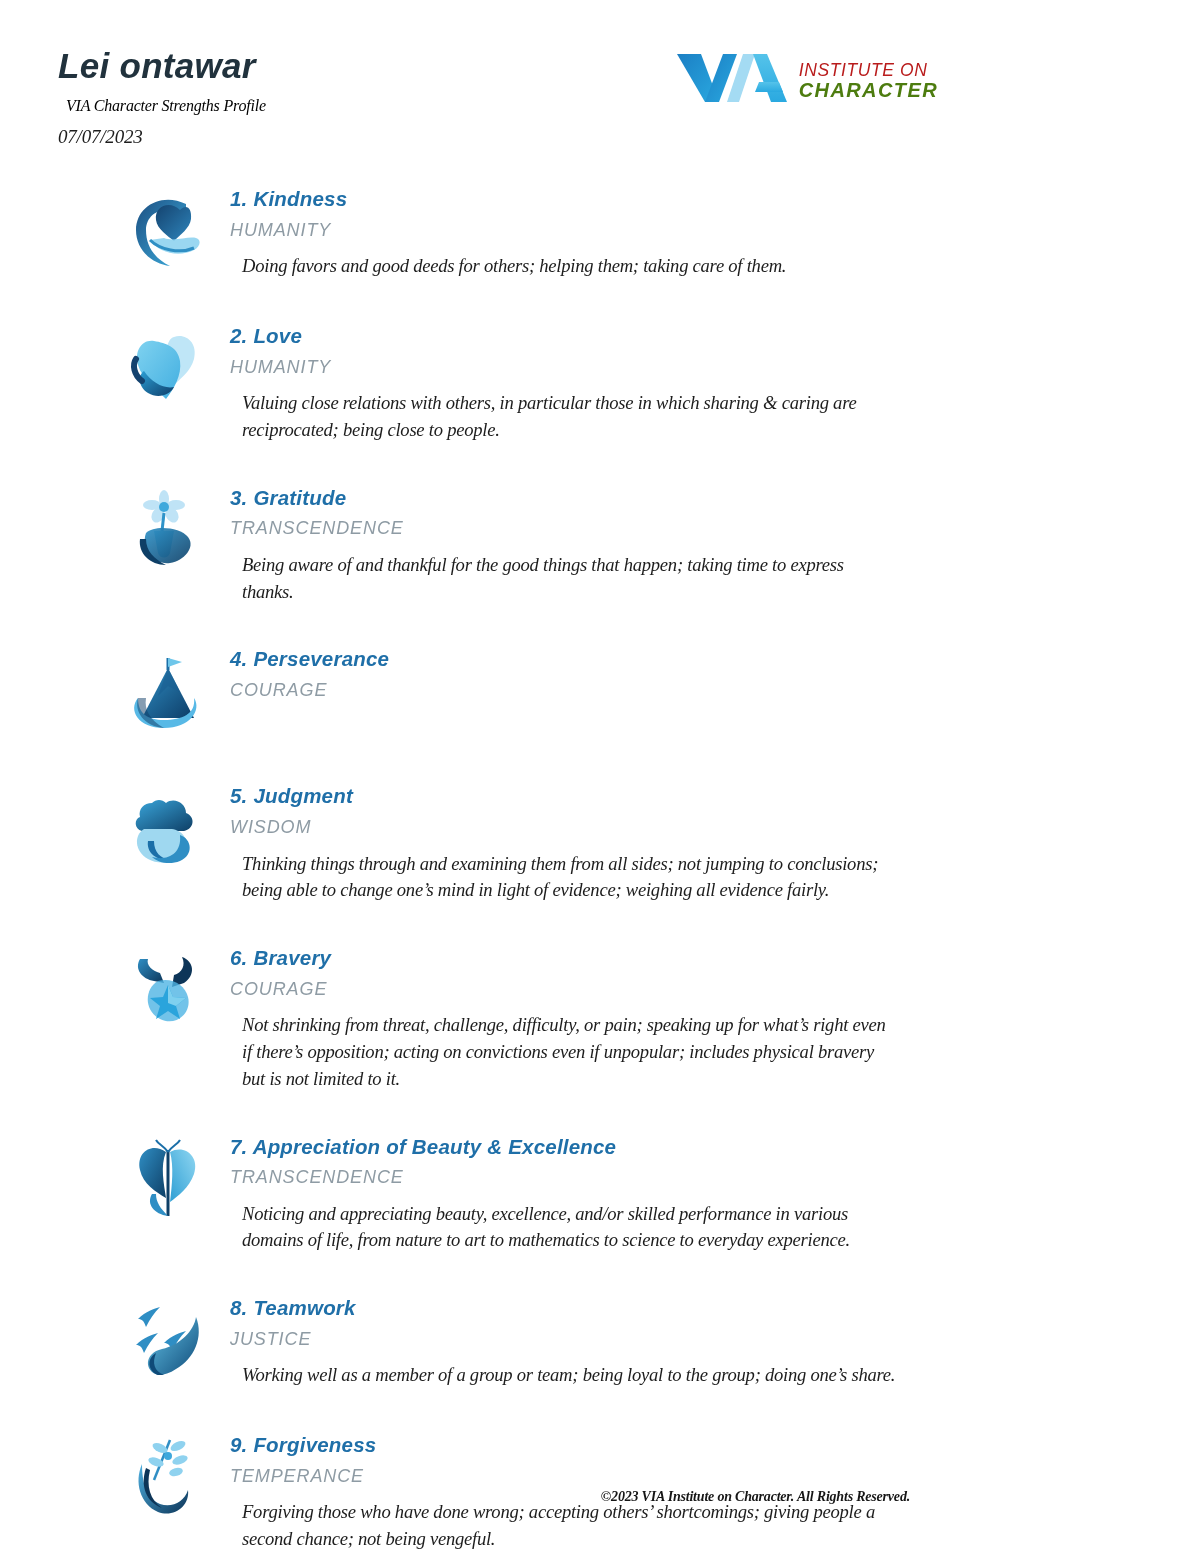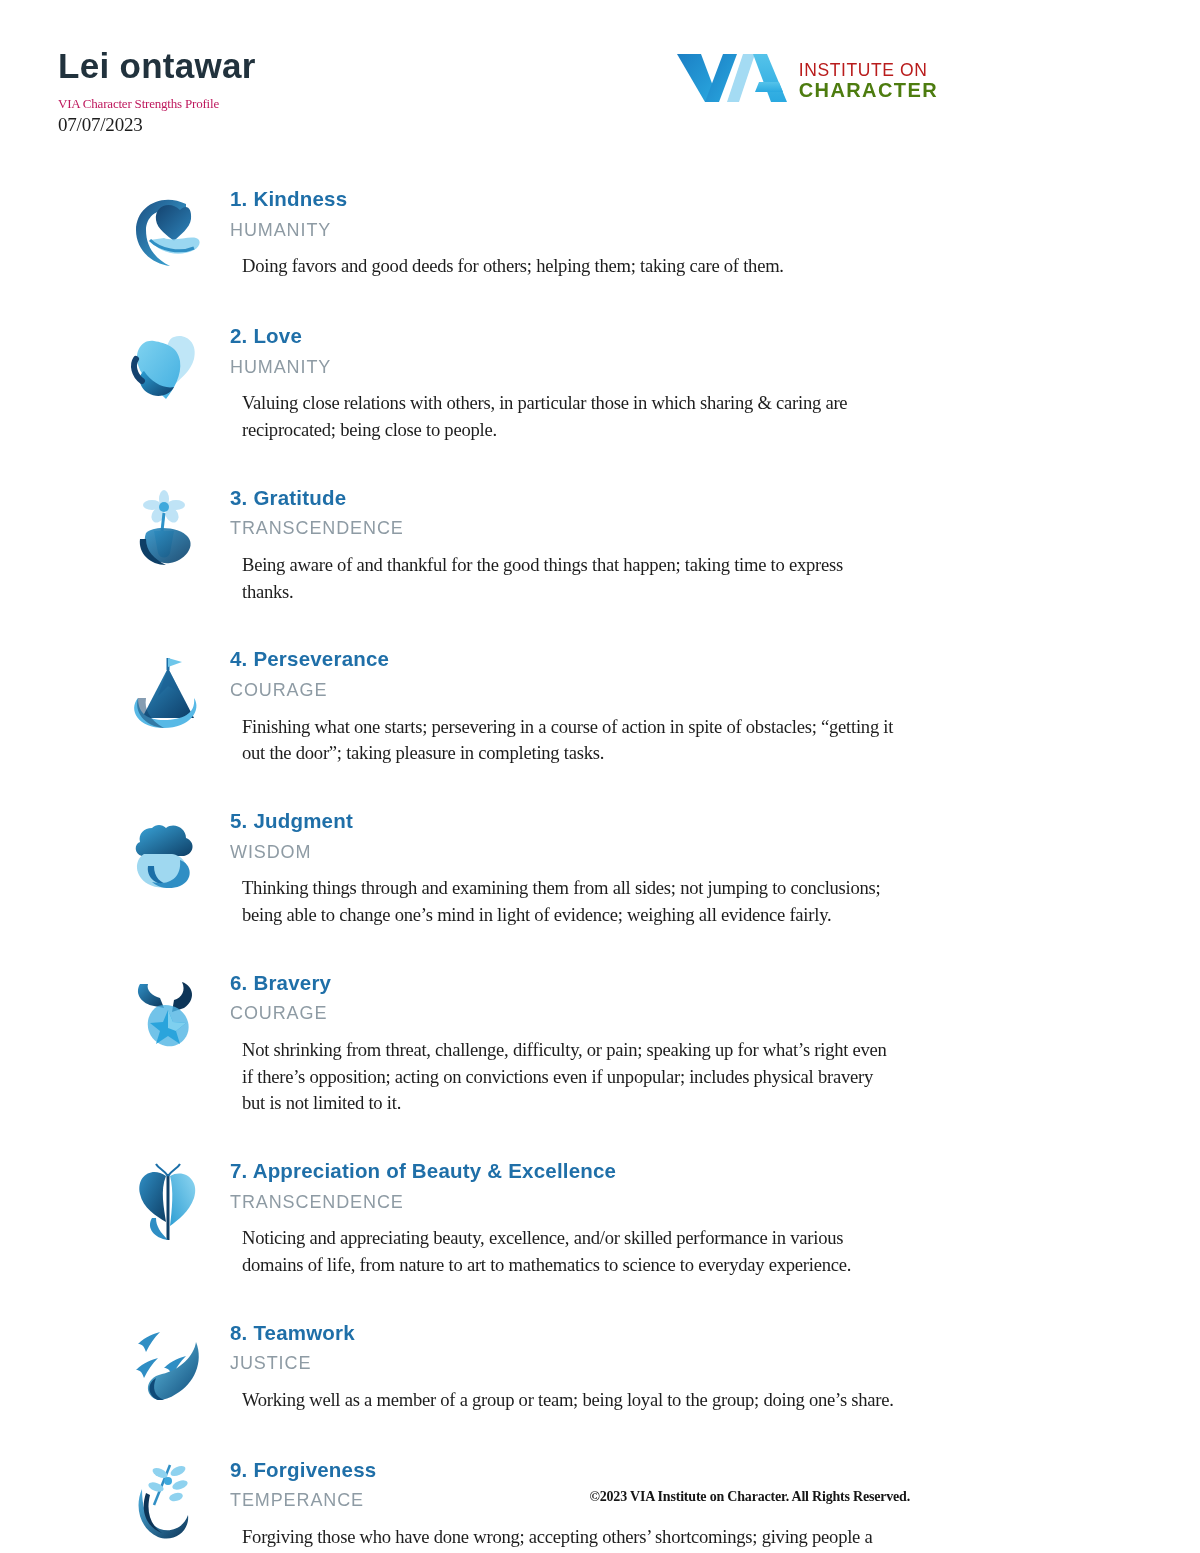--- a/index.html
+++ b/index.html
@@ -12,20 +12,21 @@
     color: #1d1d1d;
     -webkit-font-smoothing: antialiased;
   }
   .page {
     position: relative;
     width: 1000px;
     height: 1553px;
     background: #ffffff;
     box-sizing: border-box;
     overflow: hidden;
+    font-style: italic;
   }
 
   
   .header {
     position: absolute;
     top: 44px;
     left: 58px;
     right: 62px;
     display: flex;
     align-items: flex-start;
@@ -35,24 +36,24 @@
   .profile-name {
     font-family: "Liberation Sans", "DejaVu Sans", sans-serif;
     font-size: 35px;
     font-weight: 700;
     letter-spacing: 0.3px;
     color: #21323d;
     margin: 0 0 10px 0;
     line-height: 1.05;
   }
   .profile-subtitle {
-    font-size: 13px;
-    color: #be185d;
+    font-size: 16px;
+    color: #000000;
     line-height: 1.35;
-    margin: 0;
+    margin: 8px;
     letter-spacing: -0.2px;
   }
   .profile-date {
     font-size: 19px;
     color: #1d1d1d;
     line-height: 1.35;
     margin: 0;
     letter-spacing: -0.2px;
   }
 
@@ -291,21 +292,20 @@
           <path d="M44 10 L58 14 L44 19 Z" fill="#6ec6ea"></path>
           <path d="M44 20 L70 70 L18 70 Z" fill="url(#p1)"></path>
           <path d="M44 20 L56 44 L44 38 L34 48 Z" fill="#1a5c90" opacity="0.55"></path>
           <path d="M14 50 C4 62 14 80 40 80 C66 80 78 62 70 50 C72 66 58 72 40 72 C24 72 14 66 14 50 Z" fill="#58b9e6"></path>
           <path d="M14 50 C10 64 20 78 40 80 C26 72 20 62 22 50 Z" fill="#0d3c66" opacity="0.5"></path>
         </svg>
       </div>
       <div class="strength-body">
         <div class="strength-title">4. Perseverance</div>
         <div class="strength-category">COURAGE</div>
-        <div class="strength-desc">Finishing what one starts; persevering in a course of action in spite of obstacles; “getting it out the door”; taking pleasure in completing tasks.</div>
       </div>
     </div>
 
     <div class="strength-item">
       <div class="strength-icon">
         <svg width="88" height="88" viewBox="0 0 88 88">
           <defs>
             <linearGradient id="j1" x1="0" y1="0" x2="1" y2="1">
               <stop offset="0%" stop-color="#3aa6db"></stop>
                 <stop offset="100%" stop-color="#0e3f66"></stop>

